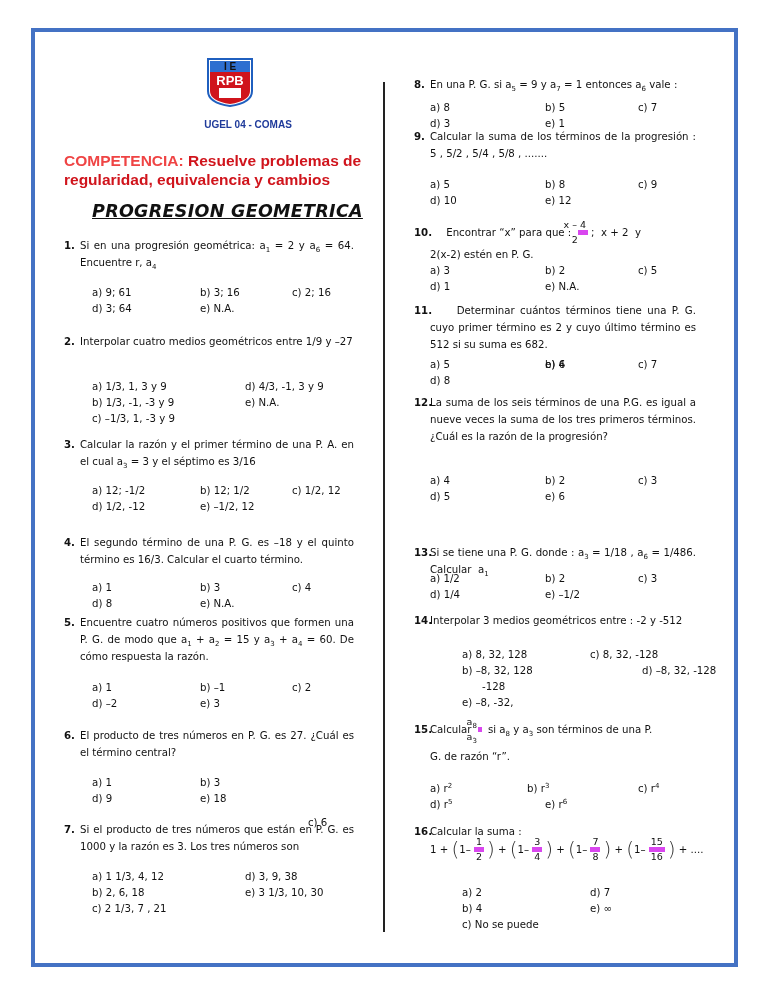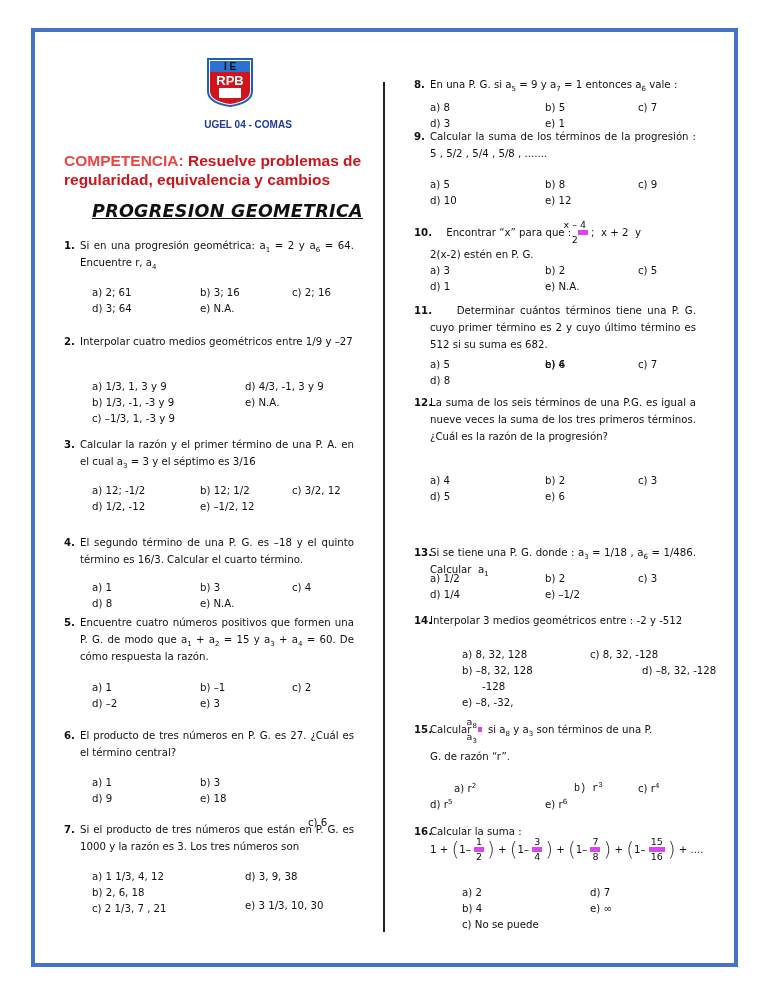--- a/index.html
+++ b/index.html
@@ -54,39 +54,39 @@
   <span class="k">COMPETENCIA:</span>
   <span class="v">Resuelve problemas de regularidad, equivalencia y cambios</span>
 </div>
 
 <div class="title">PROGRESION GEOMETRICA</div>
 
 <div id="questions">
     <div class="q" style="left: 64px; top: 237px; width: 290px; padding-left: 16px; text-indent: -16px; box-sizing: border-box;">
       <div class="stem"><span class="num" style="width:16px;text-indent:0">1.</span>Si en una progresión geométrica: a<sub>1</sub> = 2 y a<sub>6</sub> = 64. Encuentre r, a<sub>4</sub></div>
     </div>
-    <span class="q" style="left: 92px; top: 286px; white-space: nowrap; line-height: 14px;">a) 2; 61</span>
+    <span class="q" style="left: 92px; top: 286px; white-space: nowrap; line-height: 14px;">a) 9; 61</span>
     <span class="q" style="left: 200px; top: 286px; white-space: nowrap; line-height: 14px;">b) 3; 16</span>
     <span class="q" style="left: 292px; top: 286px; white-space: nowrap; line-height: 14px;">c) 2; 16</span>
     <span class="q" style="left: 92px; top: 302px; white-space: nowrap; line-height: 14px;">d) 3; 64</span>
     <span class="q" style="left: 200px; top: 302px; white-space: nowrap; line-height: 14px;">e) N.A.</span>
     <div class="q" style="left: 64px; top: 333px; width: 290px; padding-left: 16px; text-indent: -16px; box-sizing: border-box;">
       <div class="stem"><span class="num" style="width:16px;text-indent:0">2.</span>Interpolar cuatro medios geométricos entre 1/9 y –27</div>
     </div>
     <span class="q" style="left: 92px; top: 380px; white-space: nowrap; line-height: 14px;">a)  1/3, 1, 3 y 9</span>
     <span class="q" style="left: 92px; top: 396px; white-space: nowrap; line-height: 14px;">b)  1/3, -1, -3 y 9</span>
     <span class="q" style="left: 92px; top: 412px; white-space: nowrap; line-height: 14px;">c)  –1/3, 1, -3 y 9</span>
     <span class="q" style="left: 245px; top: 380px; white-space: nowrap; line-height: 14px;">d) 4/3, -1, 3 y 9</span>
     <span class="q" style="left: 245px; top: 396px; white-space: nowrap; line-height: 14px;">e) N.A.</span>
     <div class="q" style="left: 64px; top: 436px; width: 290px; padding-left: 16px; text-indent: -16px; box-sizing: border-box;">
       <div class="stem"><span class="num" style="width:16px;text-indent:0">3.</span>Calcular la razón y el primer término de una P. A. en el cual a<sub>3</sub> = 3 y el séptimo es 3/16</div>
     </div>
     <span class="q" style="left: 92px; top: 484px; white-space: nowrap; line-height: 14px;">a) 12; -1/2</span>
     <span class="q" style="left: 200px; top: 484px; white-space: nowrap; line-height: 14px;">b) 12; 1/2</span>
-    <span class="q" style="left: 292px; top: 484px; white-space: nowrap; line-height: 14px;">c) 3/2, 12</span>
+    <span class="q" style="left: 292px; top: 484px; white-space: nowrap; line-height: 14px;">c) 1/2, 12</span>
     <span class="q" style="left: 92px; top: 500px; white-space: nowrap; line-height: 14px;">d) 1/2, -12</span>
     <span class="q" style="left: 200px; top: 500px; white-space: nowrap; line-height: 14px;">e) –1/2, 12</span>
     <div class="q" style="left: 64px; top: 534px; width: 290px; padding-left: 16px; text-indent: -16px; box-sizing: border-box;">
       <div class="stem"><span class="num" style="width:16px;text-indent:0">4.</span>El segundo término de una P. G. es –18 y el quinto término es 16/3. Calcular el cuarto término.</div>
     </div>
     <span class="q" style="left: 92px; top: 581px; white-space: nowrap; line-height: 14px;">a) 1</span>
     <span class="q" style="left: 200px; top: 581px; white-space: nowrap; line-height: 14px;">b) 3</span>
     <span class="q" style="left: 292px; top: 581px; white-space: nowrap; line-height: 14px;">c) 4</span>
     <span class="q" style="left: 92px; top: 597px; white-space: nowrap; line-height: 14px;">d) 8</span>
     <span class="q" style="left: 200px; top: 597px; white-space: nowrap; line-height: 14px;">e) N.A.</span>
@@ -106,21 +106,21 @@
     <span class="q" style="left: 308px; top: 776px; white-space: nowrap; line-height: 14px; margin-top: 40px;">c) 6</span>
     <span class="q" style="left: 92px; top: 792px; white-space: nowrap; line-height: 14px;">d) 9</span>
     <span class="q" style="left: 200px; top: 792px; white-space: nowrap; line-height: 14px;">e) 18</span>
     <div class="q" style="left: 64px; top: 821px; width: 290px; padding-left: 16px; text-indent: -16px; box-sizing: border-box;">
       <div class="stem"><span class="num" style="width:16px;text-indent:0">7.</span>Si el producto de tres números que están en P. G. es 1000 y la razón es 3. Los tres números son</div>
     </div>
     <span class="q" style="left: 92px; top: 870px; white-space: nowrap; line-height: 14px;">a)  1 1/3, 4, 12</span>
     <span class="q" style="left: 92px; top: 886px; white-space: nowrap; line-height: 14px;">b)  2, 6, 18</span>
     <span class="q" style="left: 92px; top: 902px; white-space: nowrap; line-height: 14px;">c)  2 1/3, 7 , 21</span>
     <span class="q" style="left: 245px; top: 870px; white-space: nowrap; line-height: 14px;">d) 3, 9, 38</span>
-    <span class="q" style="left: 245px; top: 886px; white-space: nowrap; line-height: 14px; margin-top: 13px;">e) 3 1/3, 10, 30</span>
+    <span class="q" style="left: 245px; top: 886px; white-space: nowrap; line-height: 14px;">e) 3 1/3, 10, 30</span>
     <div class="q" style="left: 414px; top: 76px; width: 282px; padding-left: 16px; text-indent: -16px; box-sizing: border-box;">
       <div class="stem"><span class="num" style="width:16px;text-indent:0">8.</span>En una P. G. si a<sub>5</sub> = 9 y a<sub>7</sub> = 1 entonces a<sub>6</sub> vale :</div>
     </div>
     <span class="q" style="left: 430px; top: 101px; white-space: nowrap; line-height: 14px;">a) 8</span>
     <span class="q" style="left: 545px; top: 101px; white-space: nowrap; line-height: 14px;">b) 5</span>
     <span class="q" style="left: 638px; top: 101px; white-space: nowrap; line-height: 14px;">c) 7</span>
     <span class="q" style="left: 430px; top: 117px; white-space: nowrap; line-height: 14px;">d) 3</span>
     <span class="q" style="left: 545px; top: 117px; white-space: nowrap; line-height: 14px;">e) 1</span>
     <div class="q" style="left: 414px; top: 128px; width: 282px; padding-left: 16px; text-indent: -16px; box-sizing: border-box;">
       <div class="stem"><span class="num" style="width:16px;text-indent:0">9.</span>Calcular la suma de los términos de la progresión : 5 , 5/2 , 5/4 , 5/8 , .......</div>
@@ -169,22 +169,22 @@
     <span class="q" style="left: 462px; top: 648px; white-space: nowrap; line-height: 14px;">a)  8, 32, 128</span>
     <span class="q" style="left: 462px; top: 664px; white-space: nowrap; line-height: 14px;">b)  –8, 32, 128</span>
     <span class="q" style="left: 482px; top: 680px; white-space: nowrap; line-height: 14px;">-128</span>
     <span class="q" style="left: 590px; top: 648px; white-space: nowrap; line-height: 14px;">c)  8, 32, -128</span>
     <span class="q" style="left: 642px; top: 664px; white-space: nowrap; line-height: 14px;">d) –8, 32, -128</span>
     <span class="q" style="left: 462px; top: 696px; white-space: nowrap; line-height: 14px;">e) –8, -32,</span>
     <div class="q" style="left: 414px; top: 717px; width: 282px; padding-left: 16px; text-indent: -16px; box-sizing: border-box;">
       <div class="stem"><span class="num" style="width:16px;text-indent:0">15.</span>Calcular <span class="frac"><span class="n">a<sub>8</sub></span><span class="d">a<sub>3</sub></span></span> si a<sub>8</sub> y a<sub>3</sub> son términos de una P.</div>
     </div>
     <div class="q" style="left: 430px; top: 748px;">G. de razón “r”.</div>
-    <span class="q" style="left: 430px; top: 782px; white-space: nowrap; line-height: 14px; margin-left: 24px;">a) r<sup>2</sup></span>
-    <span class="q" style="left: 574px; top: 782px; white-space: nowrap; line-height: 14px; font-family: Liberation Mono, monospace;">b) r<sup>3</sup></span>
+    <span class="q" style="left: 430px; top: 782px; white-space: nowrap; line-height: 14px;">a) r<sup>2</sup></span>
+    <span class="q" style="left: 527px; top: 782px; white-space: nowrap; line-height: 14px;">b) r<sup>3</sup></span>
     <span class="q" style="left: 638px; top: 782px; white-space: nowrap; line-height: 14px;">c) r<sup>4</sup></span>
     <span class="q" style="left: 430px; top: 798px; white-space: nowrap; line-height: 14px;">d) r<sup>5</sup></span>
     <span class="q" style="left: 545px; top: 798px; white-space: nowrap; line-height: 14px;">e) r<sup>6</sup></span>
     <div class="q" style="left: 414px; top: 823px; width: 282px; padding-left: 16px; text-indent: -16px; box-sizing: border-box;">
       <div class="stem"><span class="num" style="width:16px;text-indent:0">16.</span>Calcular la suma :</div>
     </div>
     <div class="q" style="left: 430px; top: 837px; white-space: nowrap;">1 + <span class="paren">(</span>1–<span class="frac"><span class="n">1</span><span class="d">2</span></span><span class="paren">)</span> + <span class="paren">(</span>1–<span class="frac"><span class="n">3</span><span class="d">4</span></span><span class="paren">)</span> + <span class="paren">(</span>1–<span class="frac"><span class="n">7</span><span class="d">8</span></span><span class="paren">)</span> + <span class="paren">(</span>1–<span class="frac"><span class="n">15</span><span class="d">16</span></span><span class="paren">)</span> + ....</div>
     <span class="q" style="left: 462px; top: 886px; white-space: nowrap; line-height: 14px;">a)   2</span>
     <span class="q" style="left: 462px; top: 902px; white-space: nowrap; line-height: 14px;">b)   4</span>
     <span class="q" style="left: 462px; top: 918px; white-space: nowrap; line-height: 14px;">c)   No se puede</span>

